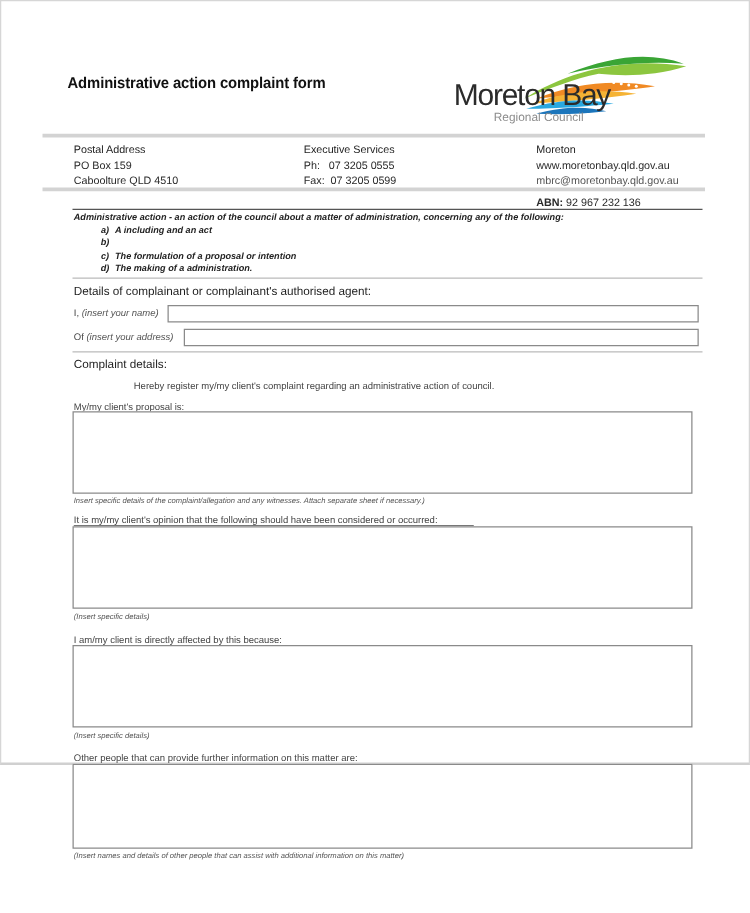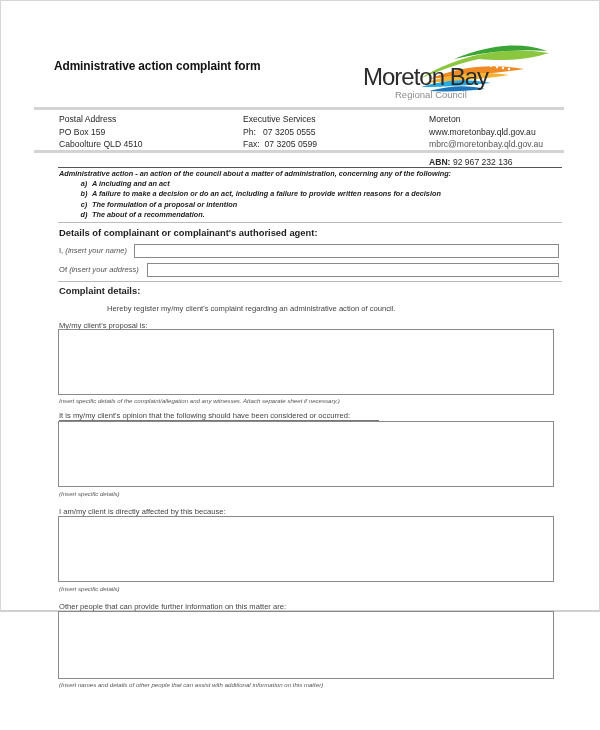--- a/index.html
+++ b/index.html
@@ -18,21 +18,21 @@
   .rule-dark { height: 1px; background: #555; }
   .rule-light { height: 1px; background: #bbb; }
   .info-col { font-size: 8.6px; line-height: 12.5px; color: #2a2a2a; }
   .info-col .head { font-weight: normal; color: #222; }
   .muted { color: #555; }
   .abn { left: 428px; top: 155px; font-size: 8.6px; }
   .abn b { font-weight: bold; }
   .defs { left: 58px; top: 168px; font-size: 7.3px; line-height: 10.2px; font-style: italic; font-weight: bold; color: #222; text-align: center; }
   .defs .item { padding-left: 17px; display: flex; }
   .defs .item .lt { width: 16px; }
-  .sect { font-size: 9.4px; font-weight: bold; color: #1e1e1e; }
+  .sect { font-size: 9.4px; font-weight: normal; color: #1e1e1e; }
   .lbl { font-size: 7.6px; color: #444; }
   .lbl i { font-style: italic; color: #555; }
   .hint { font-size: 6.1px; font-style: italic; color: #555; }
   .box { border: 1px solid #8a8a8a; background: #fff; }
   .ul { border-bottom: 1px solid #777; }
 </style>
 </head>
 <body>
 
 <div class="page">
@@ -88,29 +88,28 @@
   <div class="abs rule-dark" style="left:57px; top:166px; width:504px;"></div>
 
   <div class="abs defs">
     <div>Administrative action - an action of the council about a matter of administration, concerning any of the following:</div>
     <div class="item">
       <span class="lt">a)</span>
       <span>A including and an act</span>
     </div>
     <div class="item">
       <span class="lt">b)</span>
-      <span>A failure to make a decision or do an act, including a failure to provide written reasons for a decision</span>
     </div>
     <div class="item">
       <span class="lt">c)</span>
       <span>The formulation of a proposal or intention</span>
     </div>
     <div class="item">
       <span class="lt">d)</span>
-      <span>The about of a recommendation.</span>
+      <span>The making of a administration.</span>
     </div>
   </div>
 
   <div class="abs rule-light" style="left:57px; top:221px; width:504px;"></div>
 
   <div class="abs sect" style="left:58px; top:226px;">Details of complainant or complainant's authorised agent:</div>
 
   <div class="abs lbl" style="left:58px; top:245px;">
     <span>I,</span>
     <i>(insert your name)</i>

